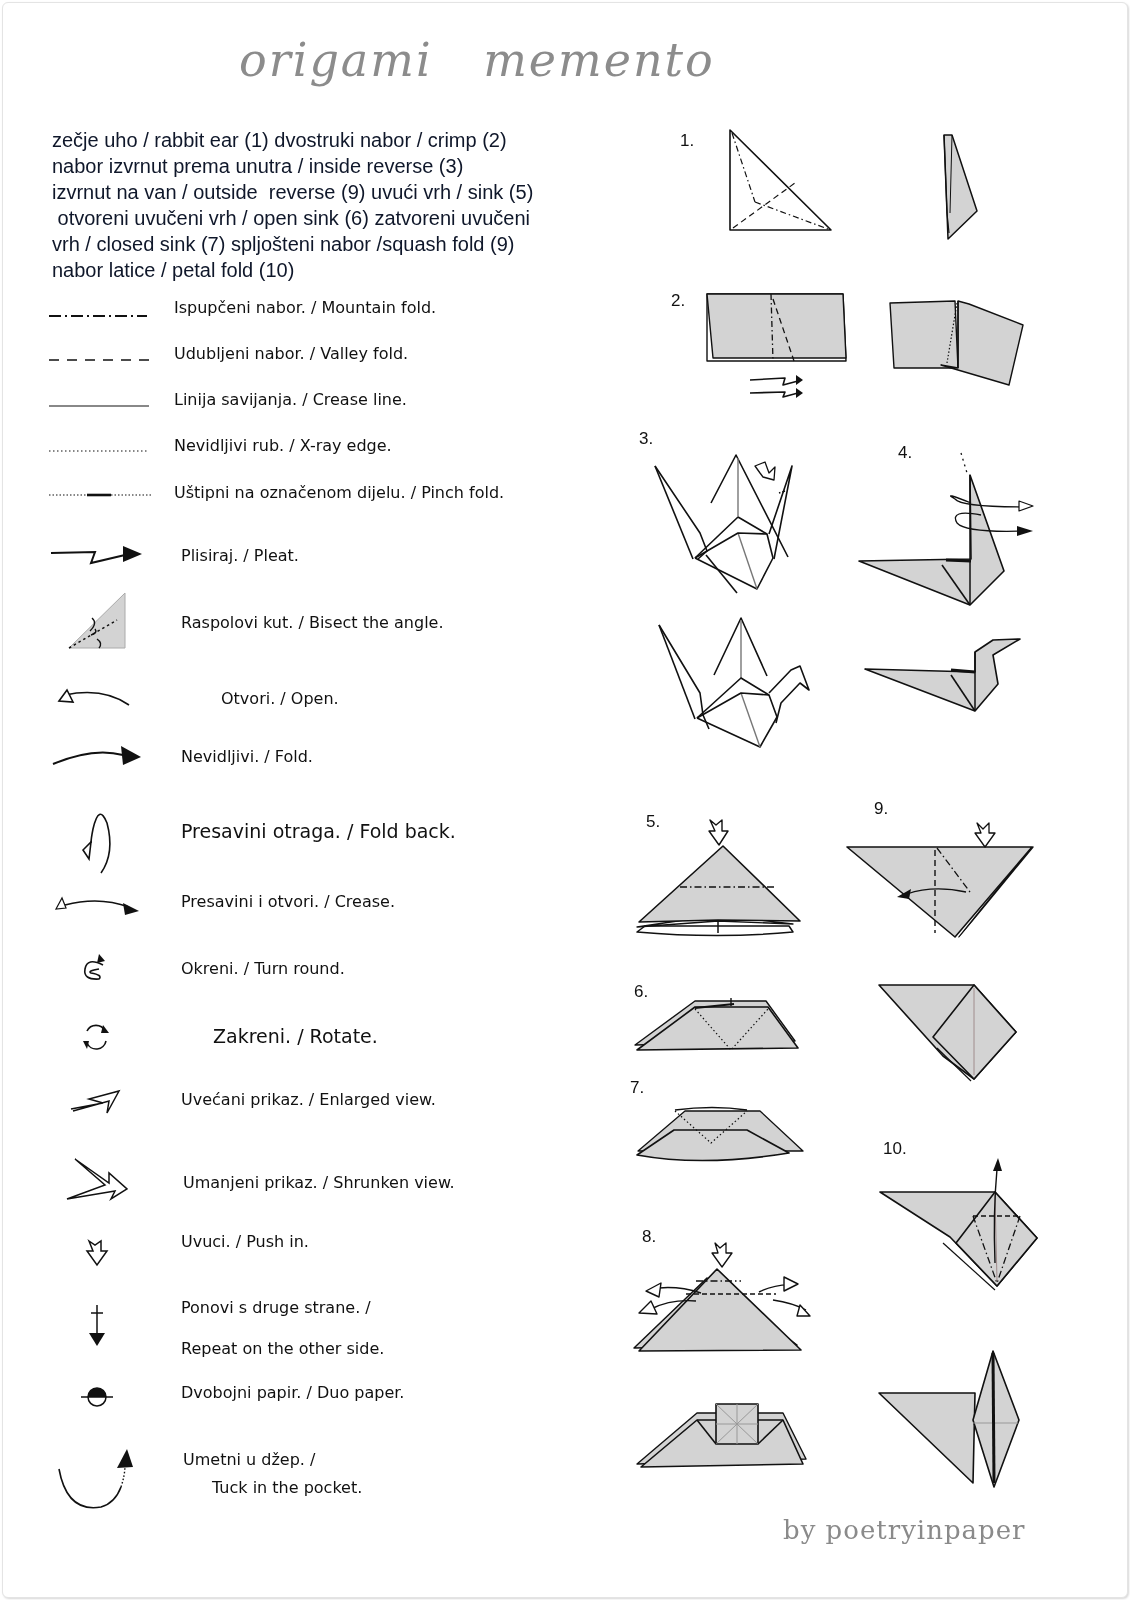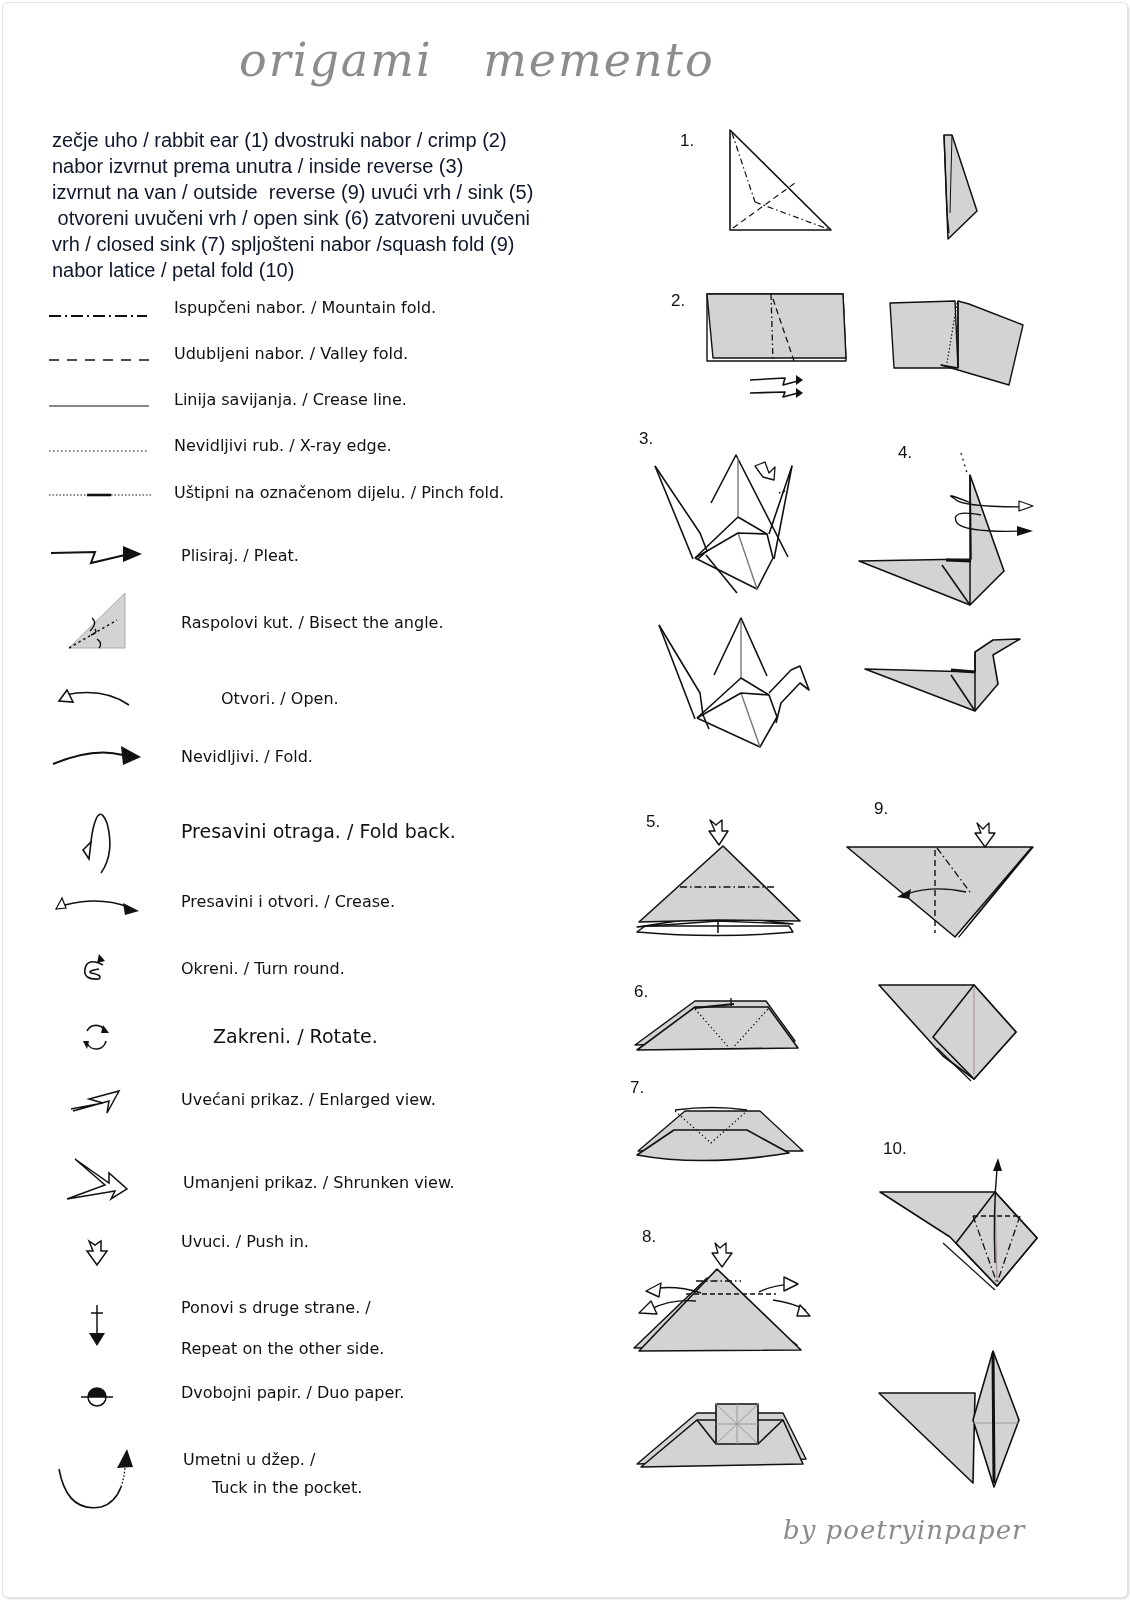--- a/index.html
+++ b/index.html
@@ -6,21 +6,21 @@
   body { width: 1130px; height: 1600px; position: relative; overflow: hidden; font-family: "DejaVu Sans", sans-serif; color: #111; }
   .page { position: absolute; left: 2px; top: 2px; width: 1124px; height: 1594px; border: 1px solid #e4e4e4; border-radius: 6px; box-shadow: 1px 1px 2px #d8d8d8; background: #fff; }
   .title { position: absolute; left: 236px; top: 30px; font-family: "DejaVu Serif", serif; font-style: italic; font-size: 46px; color: #8c8c8c; letter-spacing: 2px; word-spacing: 34px; font-weight: normal; }
   .glossary { position: absolute; left: 49px; top: 124px; width: 560px; font-family: "Liberation Sans", sans-serif; font-size: 20px; line-height: 26px; color: #0f172a; }
   .glossary span { display: block; white-space: pre; }
   .legend { position: absolute; left: 0; top: 0; }
   .legend-icon { position: absolute; }
   .legend-label { position: absolute; font-family: "DejaVu Sans", sans-serif; font-size: 16px; color: #111; white-space: nowrap; line-height: 28px; }
   .diagram { position: absolute; }
   .step-num { position: absolute; font-family: "Liberation Sans", sans-serif; font-size: 17px; color: #111; }
-  .credit { position: absolute; left: 780px; top: 1512px; font-family: "DejaVu Serif", serif; font-style: italic; font-size: 26px; color: #8a8a8a; letter-spacing: 1px; }
+  .credit { position: absolute; left: 780px; top: 1512px; font-family: "DejaVu Serif", serif; font-size: 26px; color: #8a8a8a; letter-spacing: 1px; }
   svg { overflow: visible; }
 </style>
 </head>
 <body>
 
 <div class="page">
 
   <div class="title">origami   memento</div>
 
   <div class="glossary">

